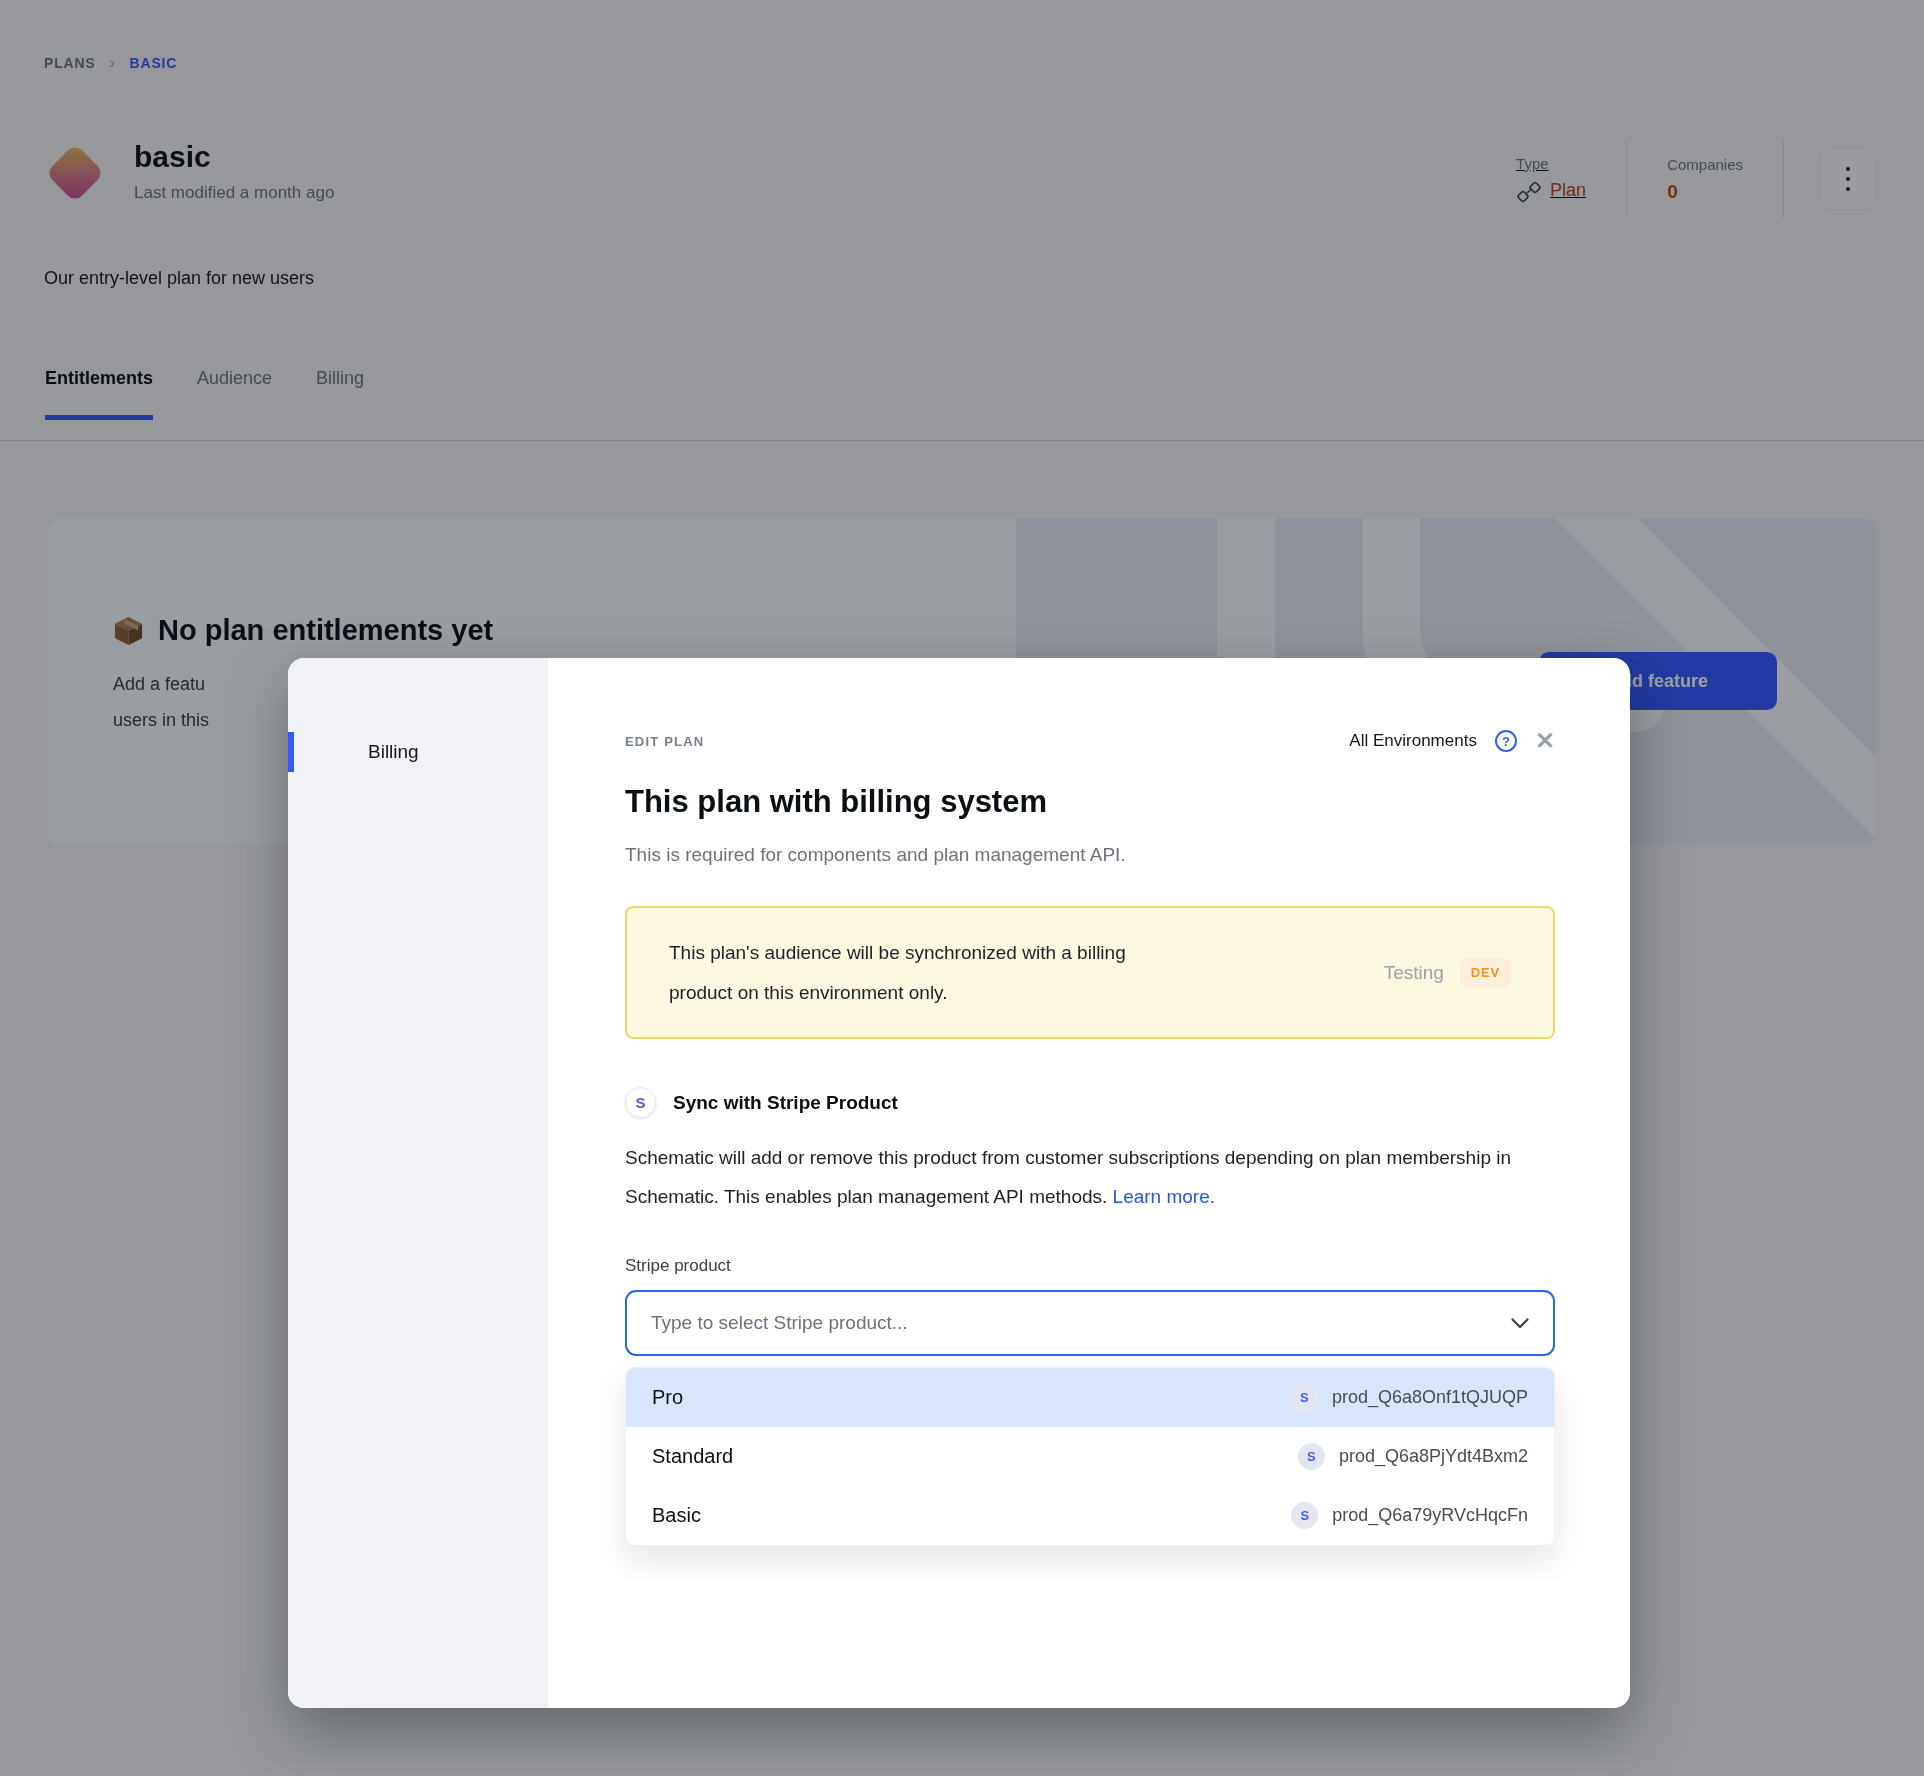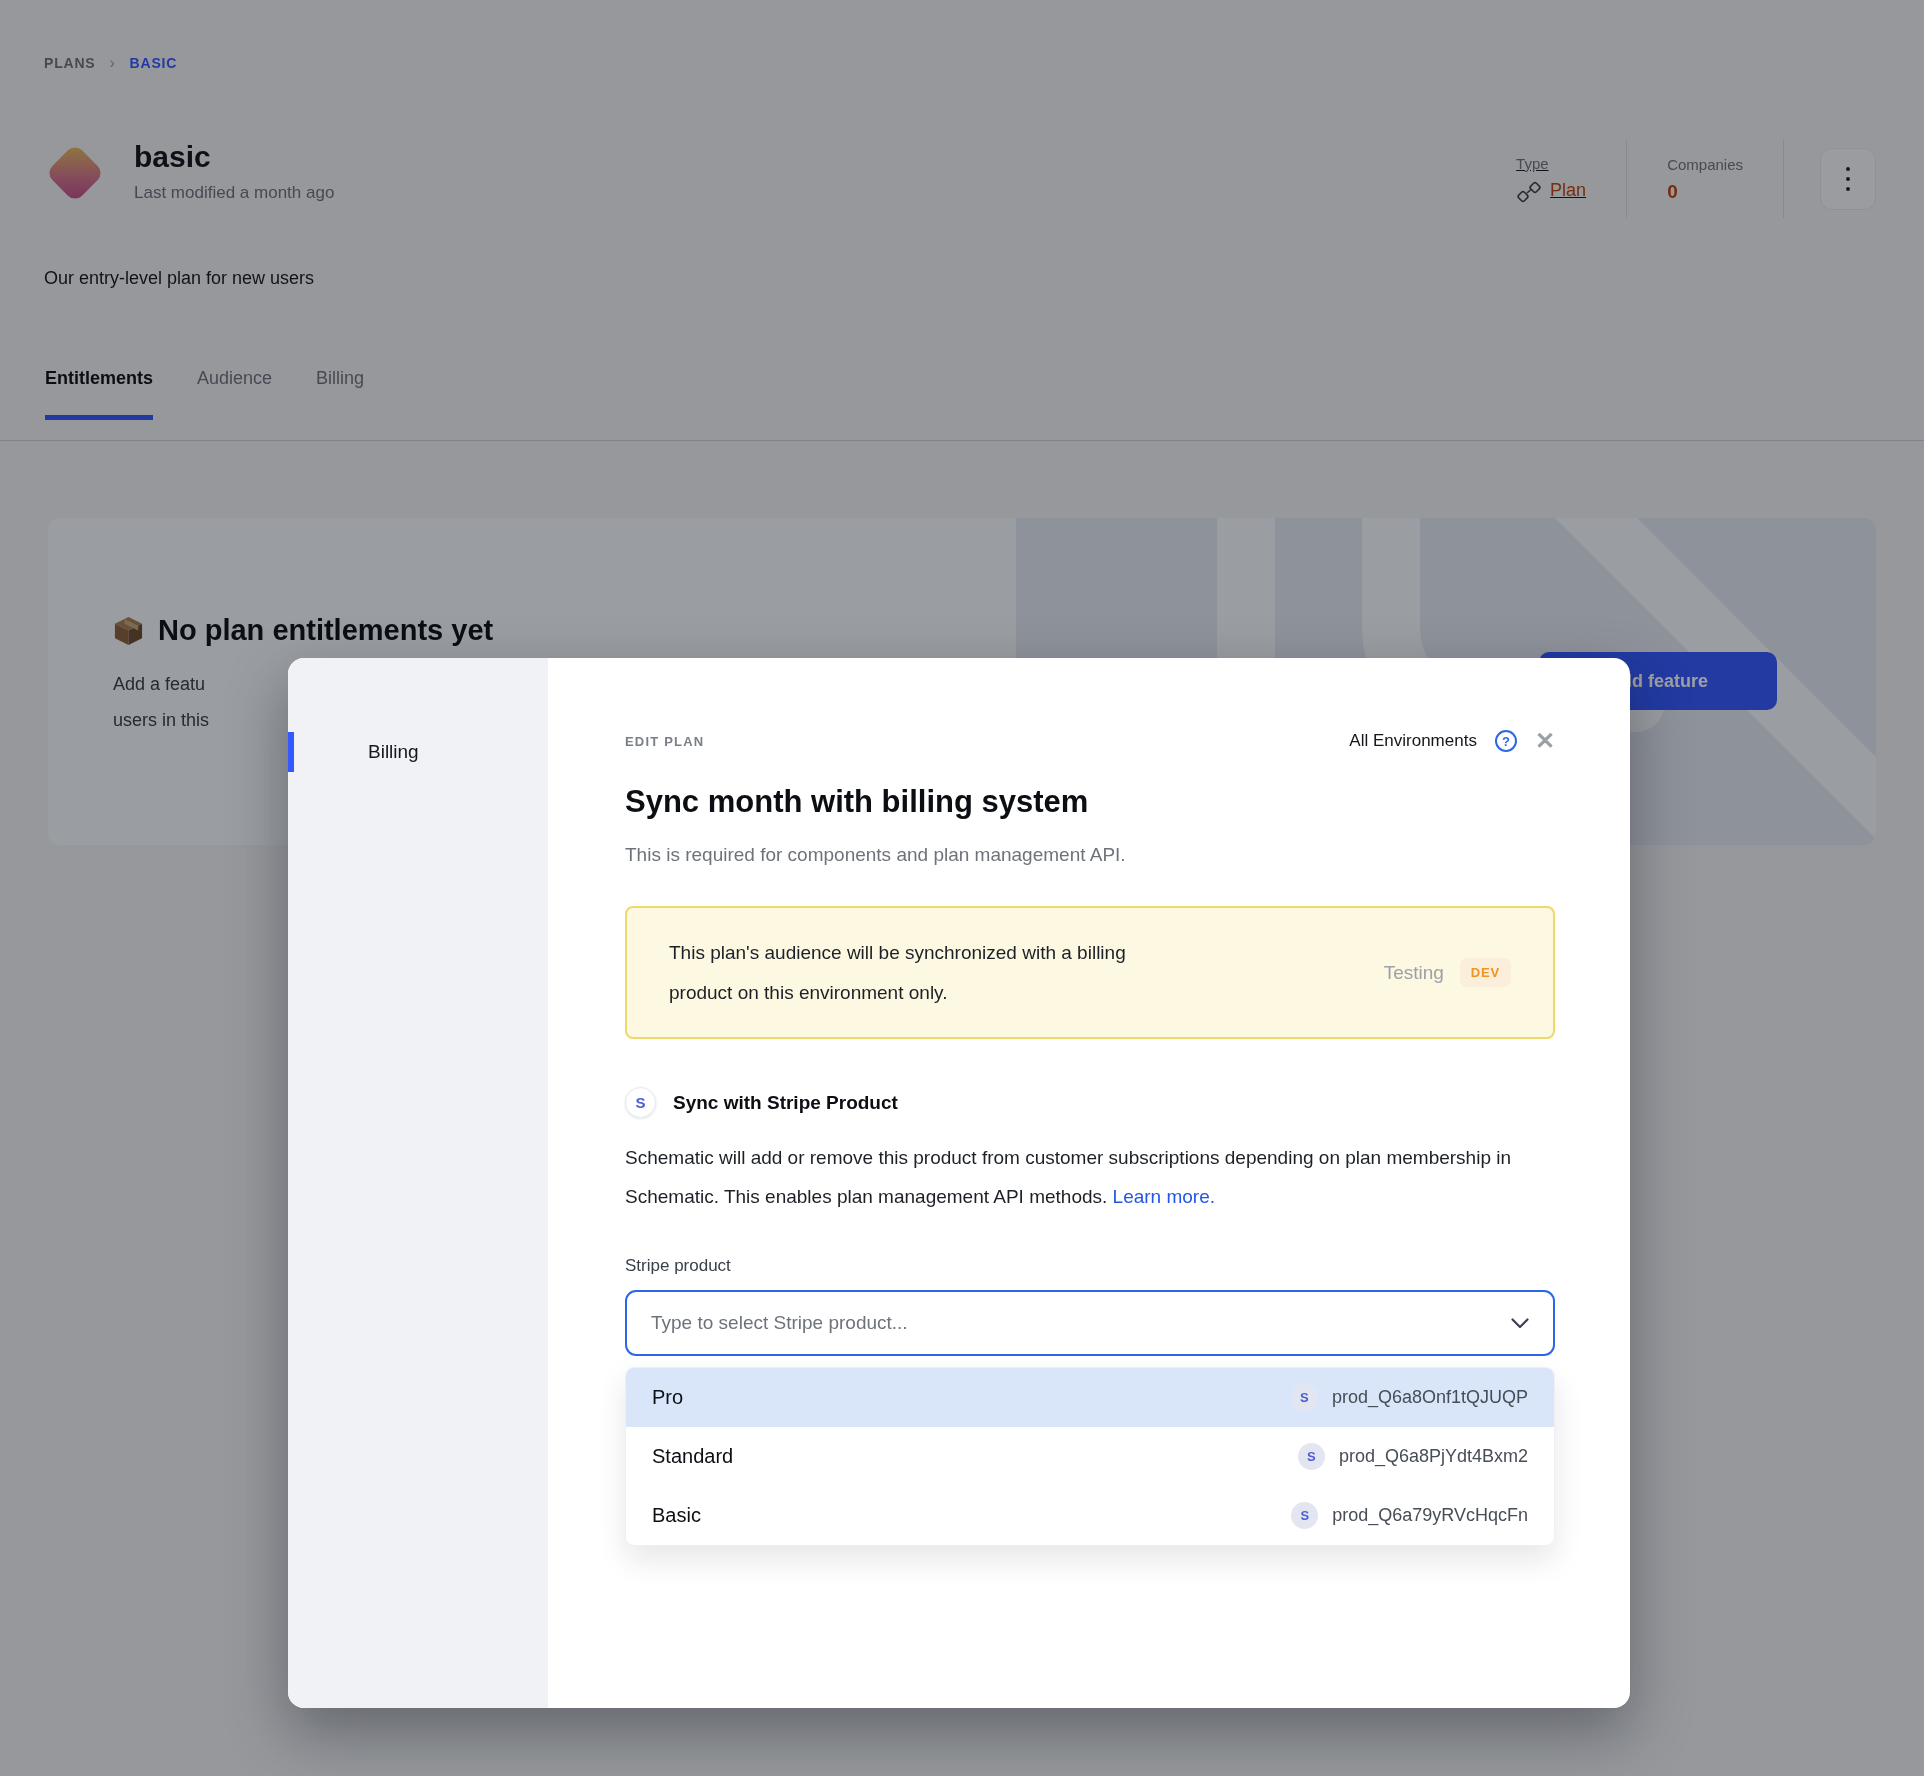--- a/index.html
+++ b/index.html
@@ -204,21 +204,21 @@
 
       <div class="modal-topbar">
         <span class="eyebrow">EDIT PLAN</span>
         <div class="topbar-right">
           <span class="env-label">All Environments</span>
           <span class="help-icon">?</span>
           <span class="close-icon">✕</span>
         </div>
       </div>
 
-      <div class="modal-title">Sync month with billing system</div>
+      <div class="modal-title">This plan with billing system</div>
       <div class="modal-subtitle">This is required for components and plan management API.</div>
 
       <div class="alert">
         <div class="alert-text">This plan's audience will be synchronized with a billing product on this environment only.</div>
         <div class="alert-right">
           <span class="alert-env">Testing</span>
           <span class="dev-badge">DEV</span>
         </div>
       </div>
 

